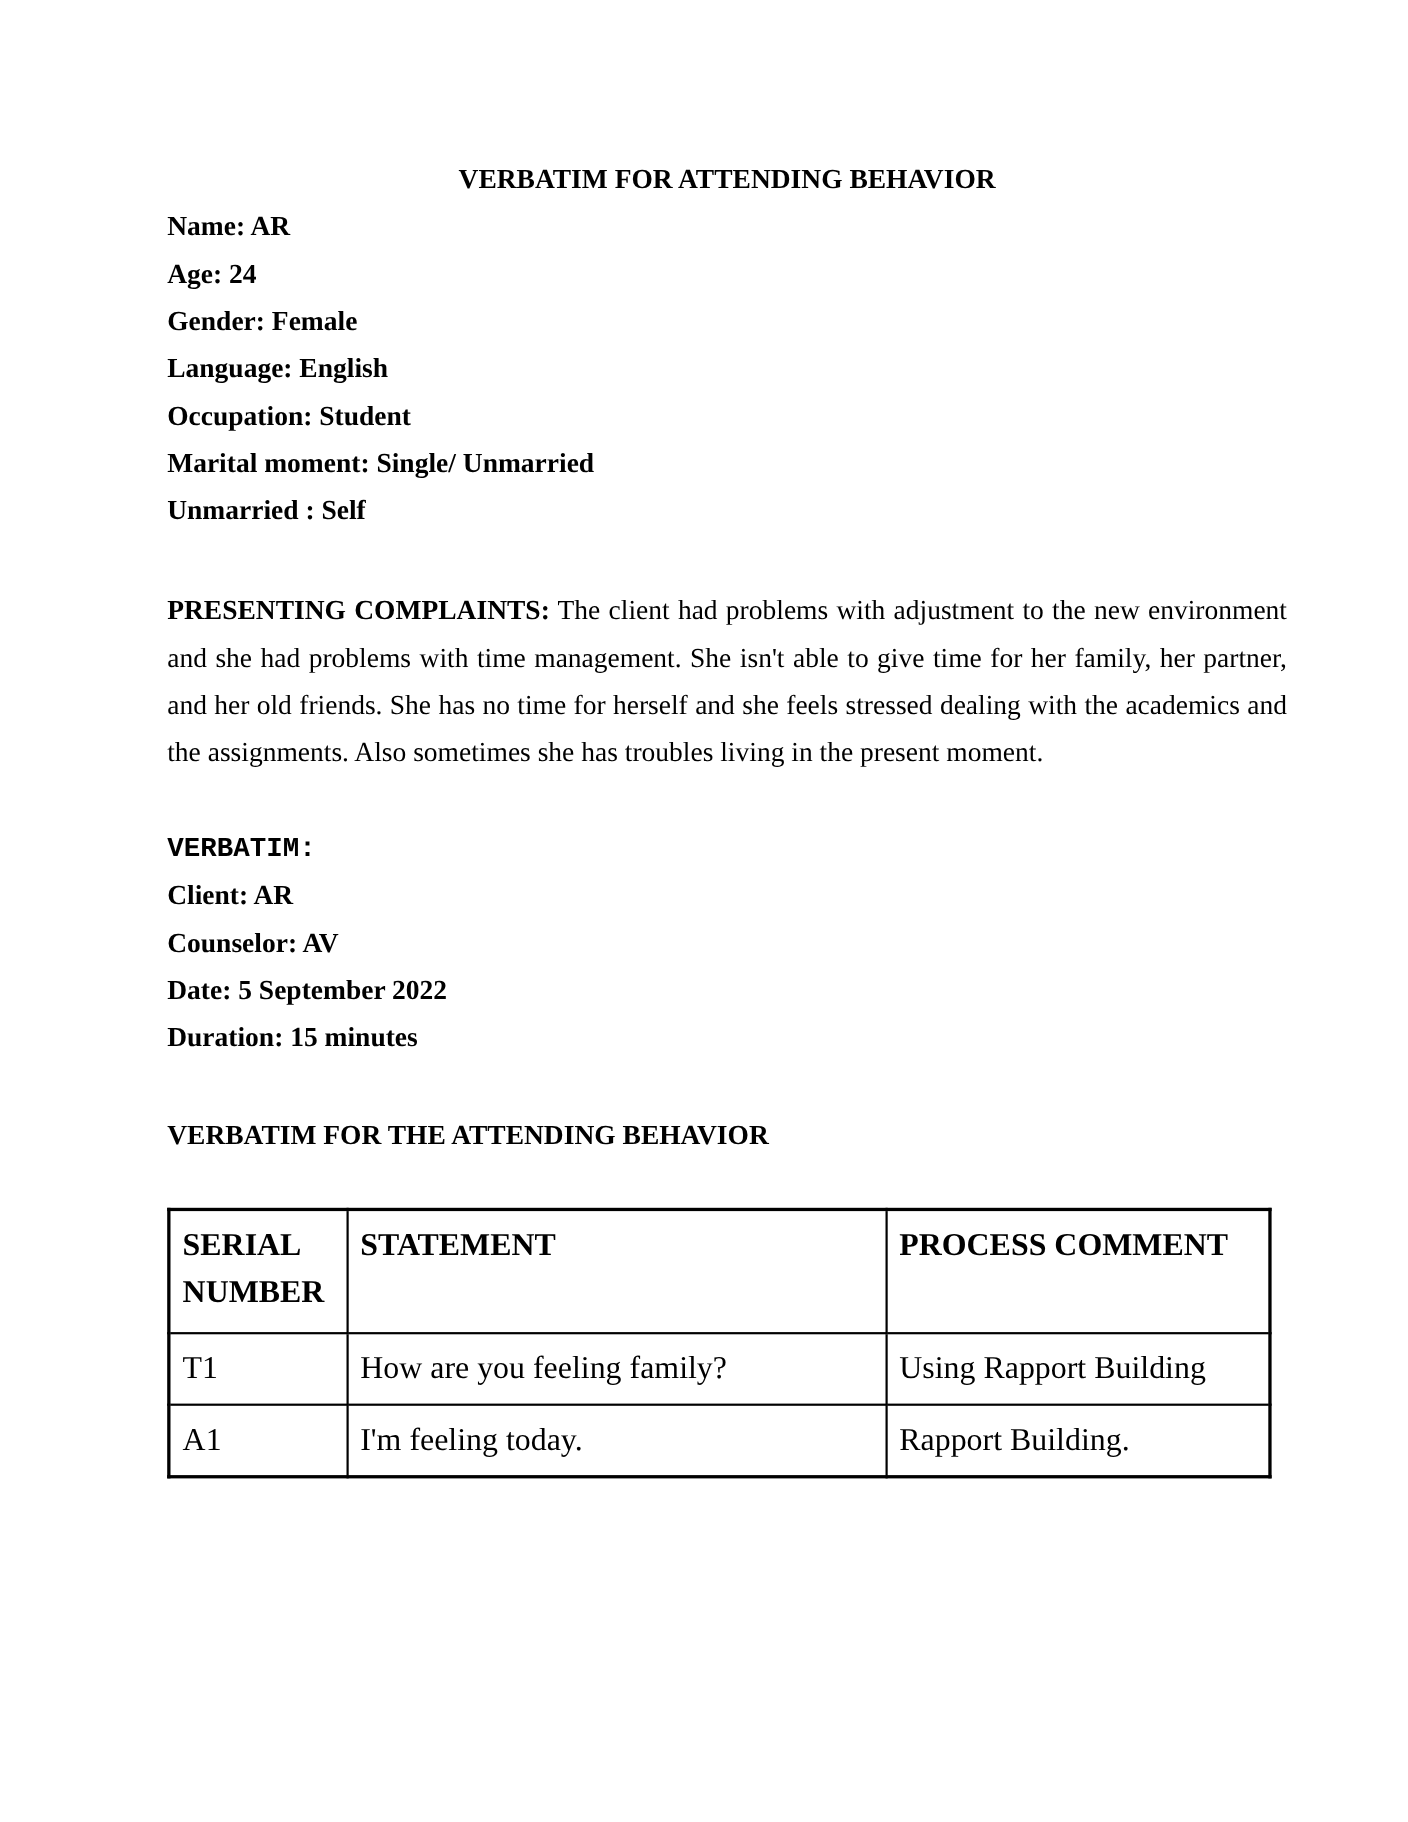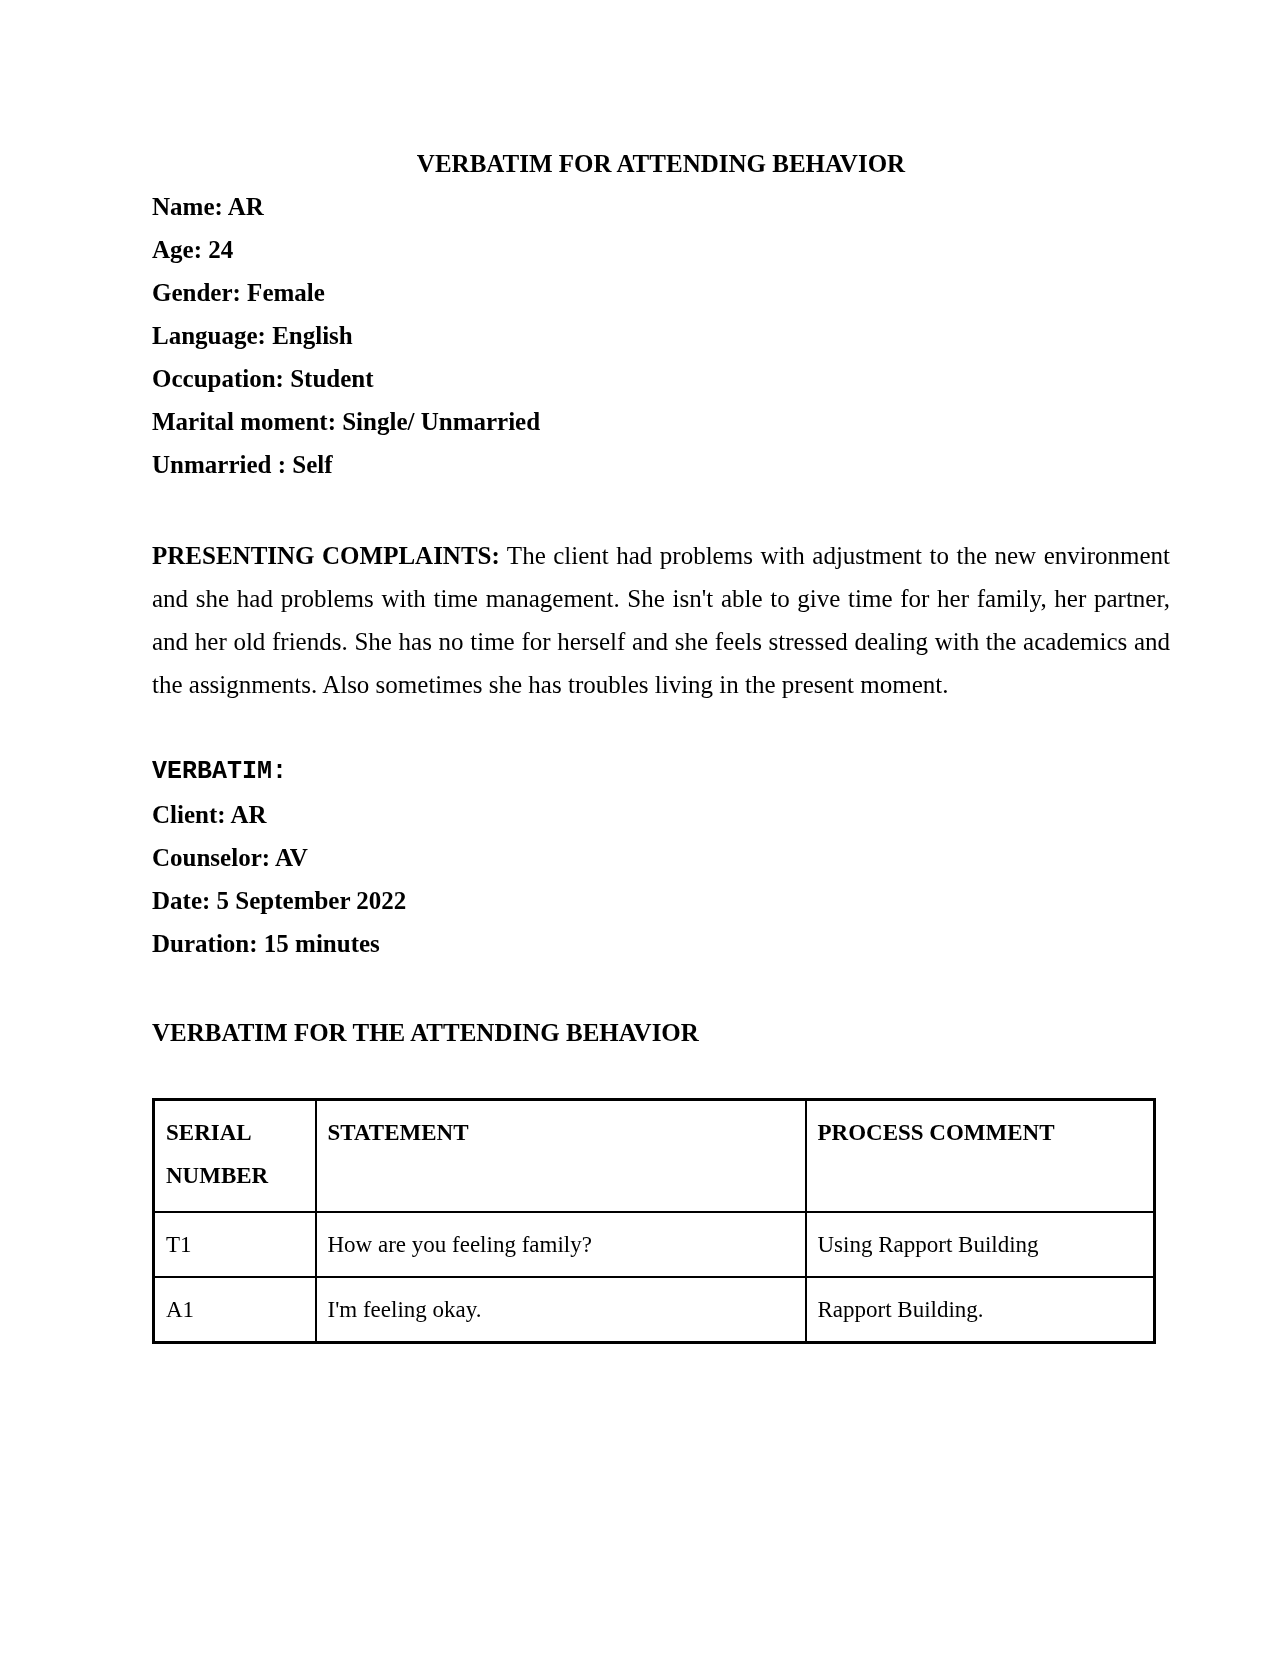--- a/index.html
+++ b/index.html
@@ -46,21 +46,21 @@
     border: 3px solid #000000;
   }
   .col-serial    { width: 162px; }
   .col-statement { width: 490px; }
   .col-comment   { width: 349px; }
   table.verbatim-table th,
   table.verbatim-table td {
     border: 2px solid #000000;
     vertical-align: top;
     text-align: left;
-    font-size: 23px;
+    font-size: 29px;
     line-height: 43px;
     padding: 10px 10px 10px 11px;
   }
   table.verbatim-table th {
     font-weight: bold;
     padding-bottom: 14px;
   }
 </style>
 </head>
 <body>
@@ -103,19 +103,19 @@
       </tr>
     </thead>
     <tbody>
       <tr>
         <td>T1</td>
         <td>How are you feeling family?</td>
         <td>Using Rapport Building</td>
       </tr>
       <tr>
         <td>A1</td>
-        <td>I'm feeling okay.</td>
+        <td>I'm feeling today.</td>
         <td>Rapport Building.</td>
       </tr>
     </tbody>
   </table>
 
 </div>
 
 </body></html>

